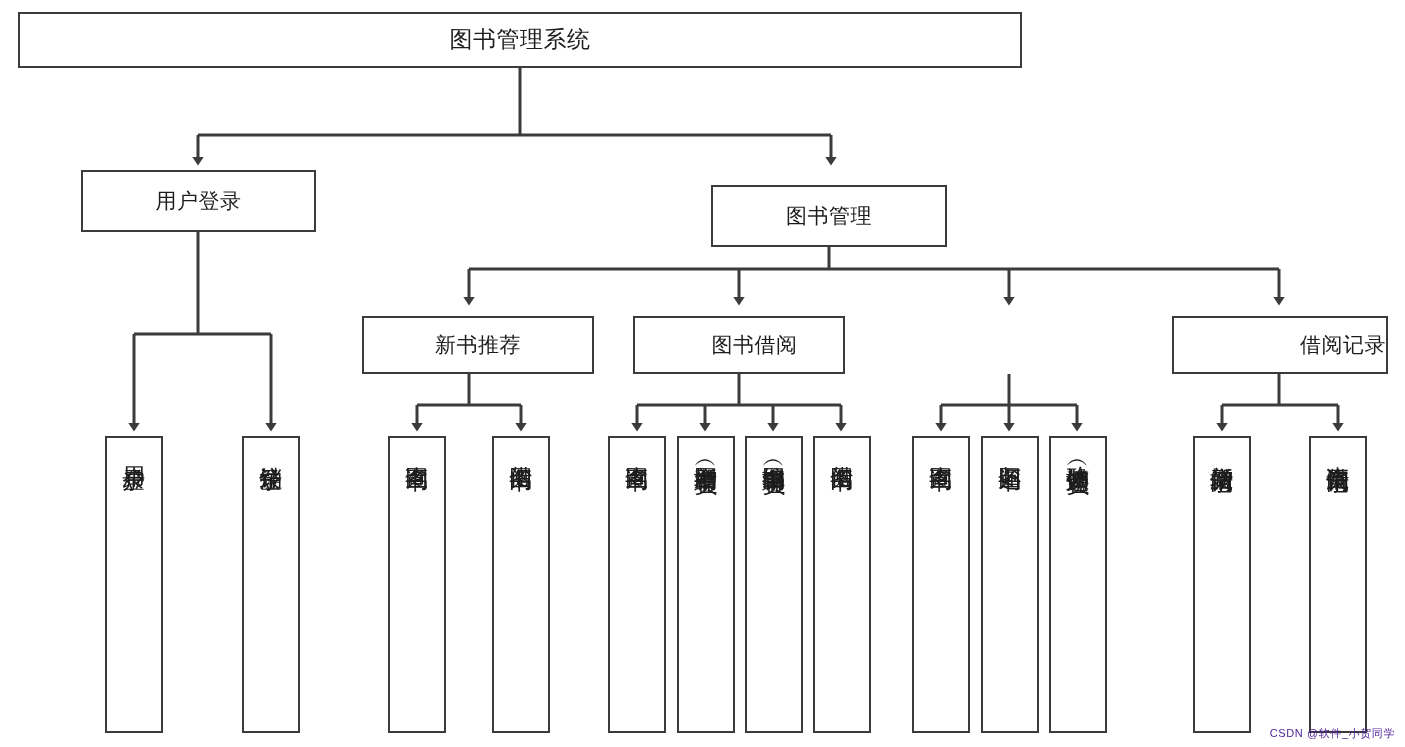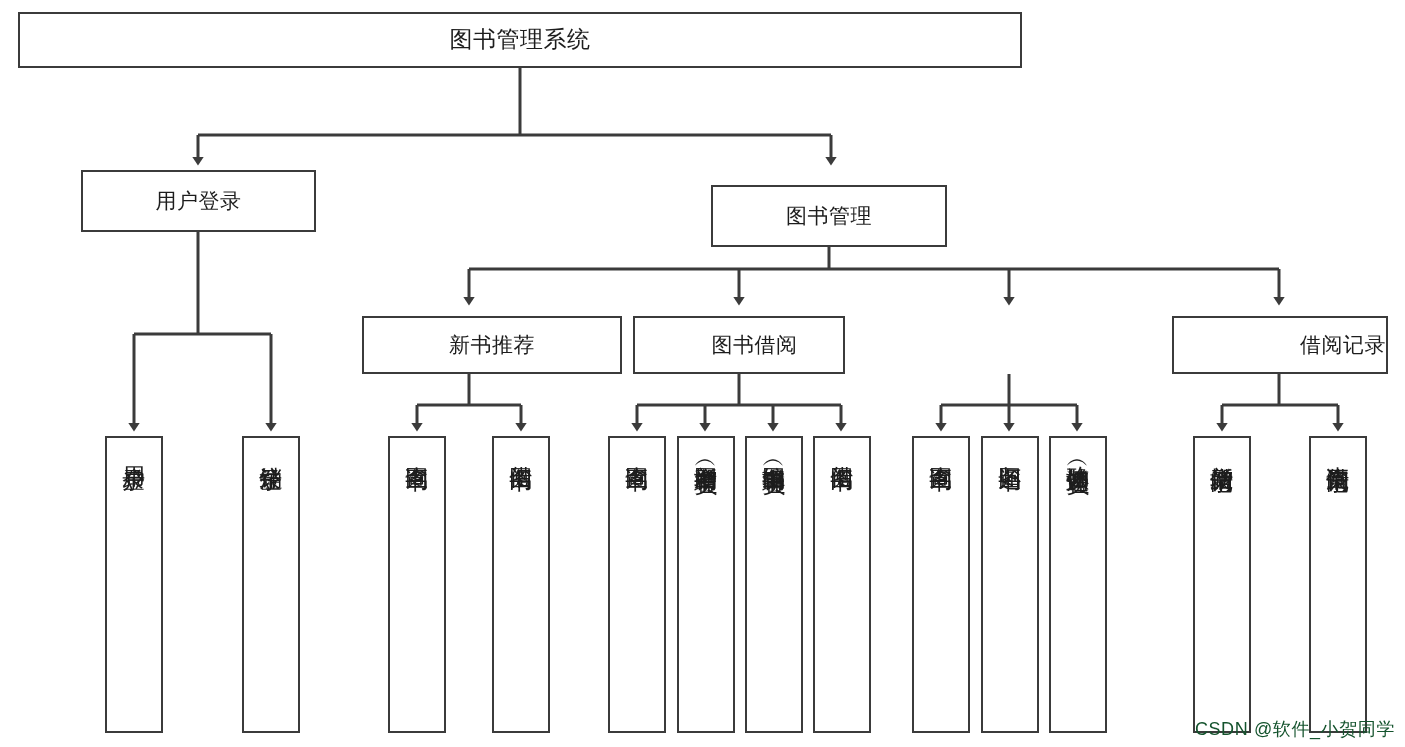--- a/index.html
+++ b/index.html
@@ -60,22 +60,22 @@
     text-orientation: upright;
     font-size: 23px;
     line-height: 1.06;
     letter-spacing: 1px;
     white-space: nowrap;
   }
   .watermark {
     position: absolute;
     right: 10px;
     bottom: 6px;
-    font-size: 18px;
-    color: #14532d;
+    font-size: 11px;
+    color: #4c1d95;
     letter-spacing: 0.6px;
     white-space: nowrap;
     user-select: none;
   }
 </style>
 </head>
 <body>
 
 <div id="canvas">
 
@@ -133,21 +133,21 @@
     <span class="label">图书管理系统</span>
   </div>
 
   <div class="node h" style="left:81px; top:170px; width:235px; height:62px;">
     <span class="label">用户登录</span>
   </div>
   <div class="node h" style="left:711px; top:170px; width:236px; height:62px;margin-top:15px;">
     <span class="label">图书管理</span>
   </div>
 
-  <div class="node h" style="left:362px; top:316px; width:260px; height:58px;">
+  <div class="node h" style="left:362px; top:316px; width:232px; height:58px;">
     <span class="label">新书推荐</span>
   </div>
   <div class="node h" style="left:633px; top:316px; width:212px; height:58px;padding-left:31px;">
     <span class="label">图书借阅</span>
   </div>
   <div class="node h" style="left:1172px; top:316px; width:216px; height:58px;justify-content:flex-end;">
     <span class="label">借阅记录</span>
   </div>
 
   <div class="node v" style="left:105px; top:436px; width:58px; height:297px;">

